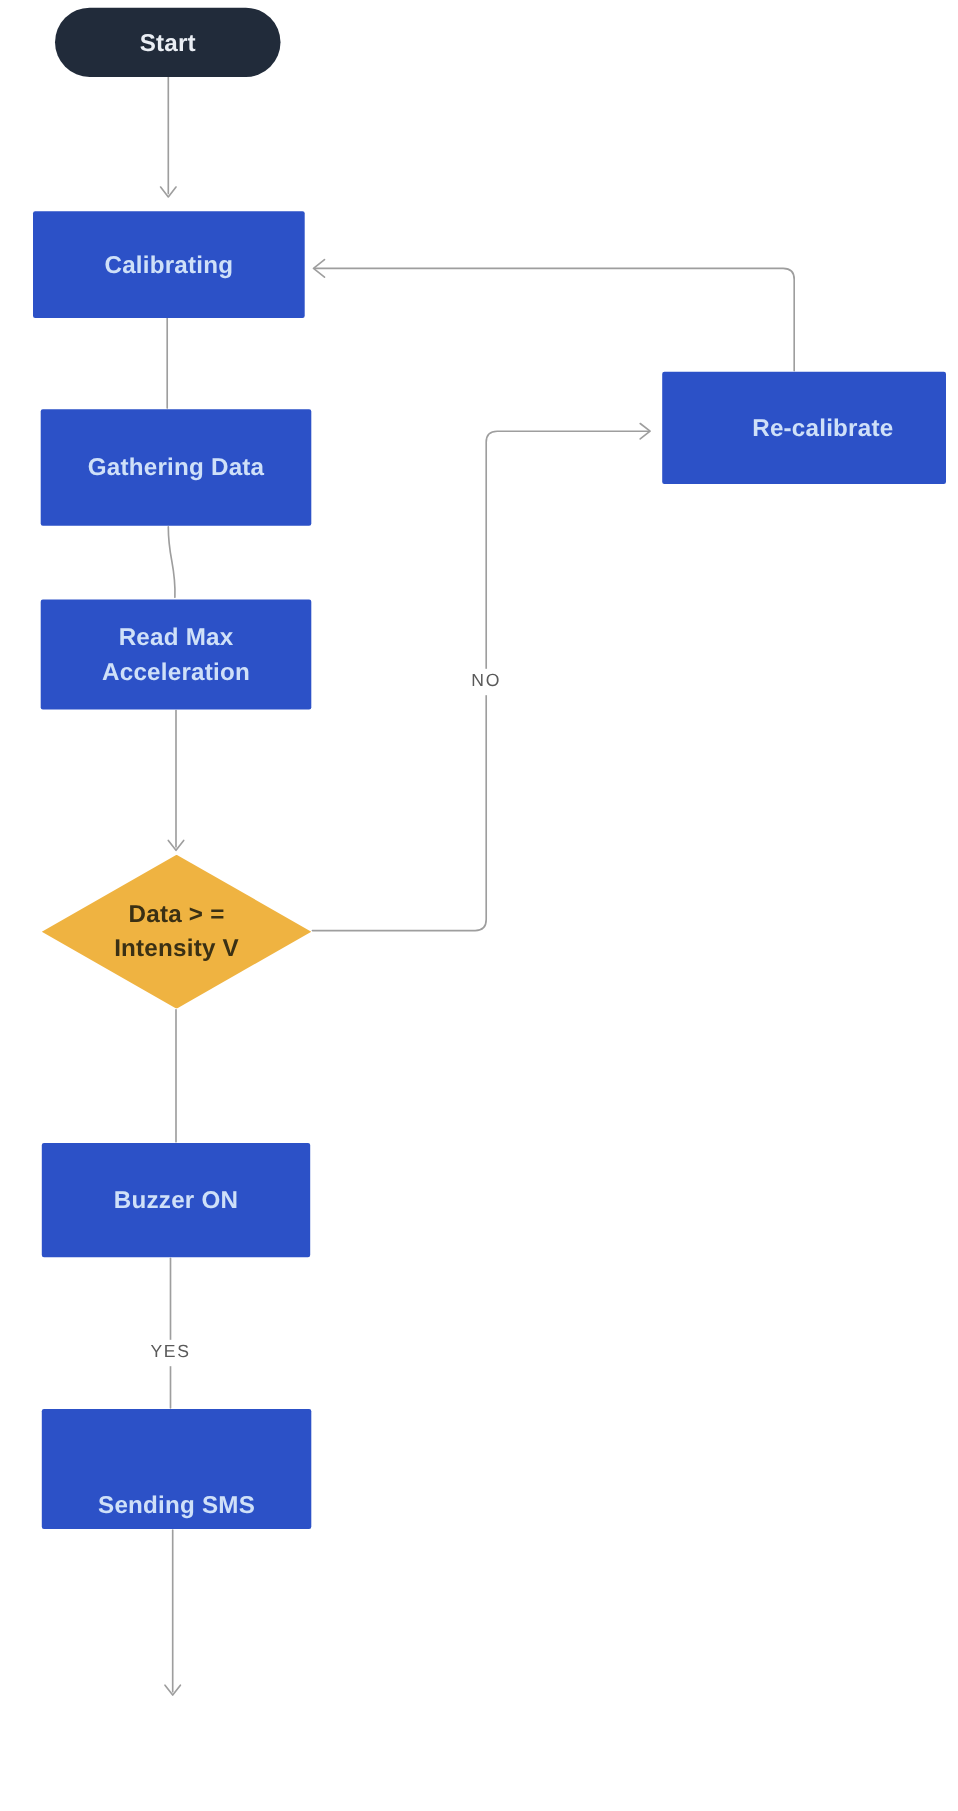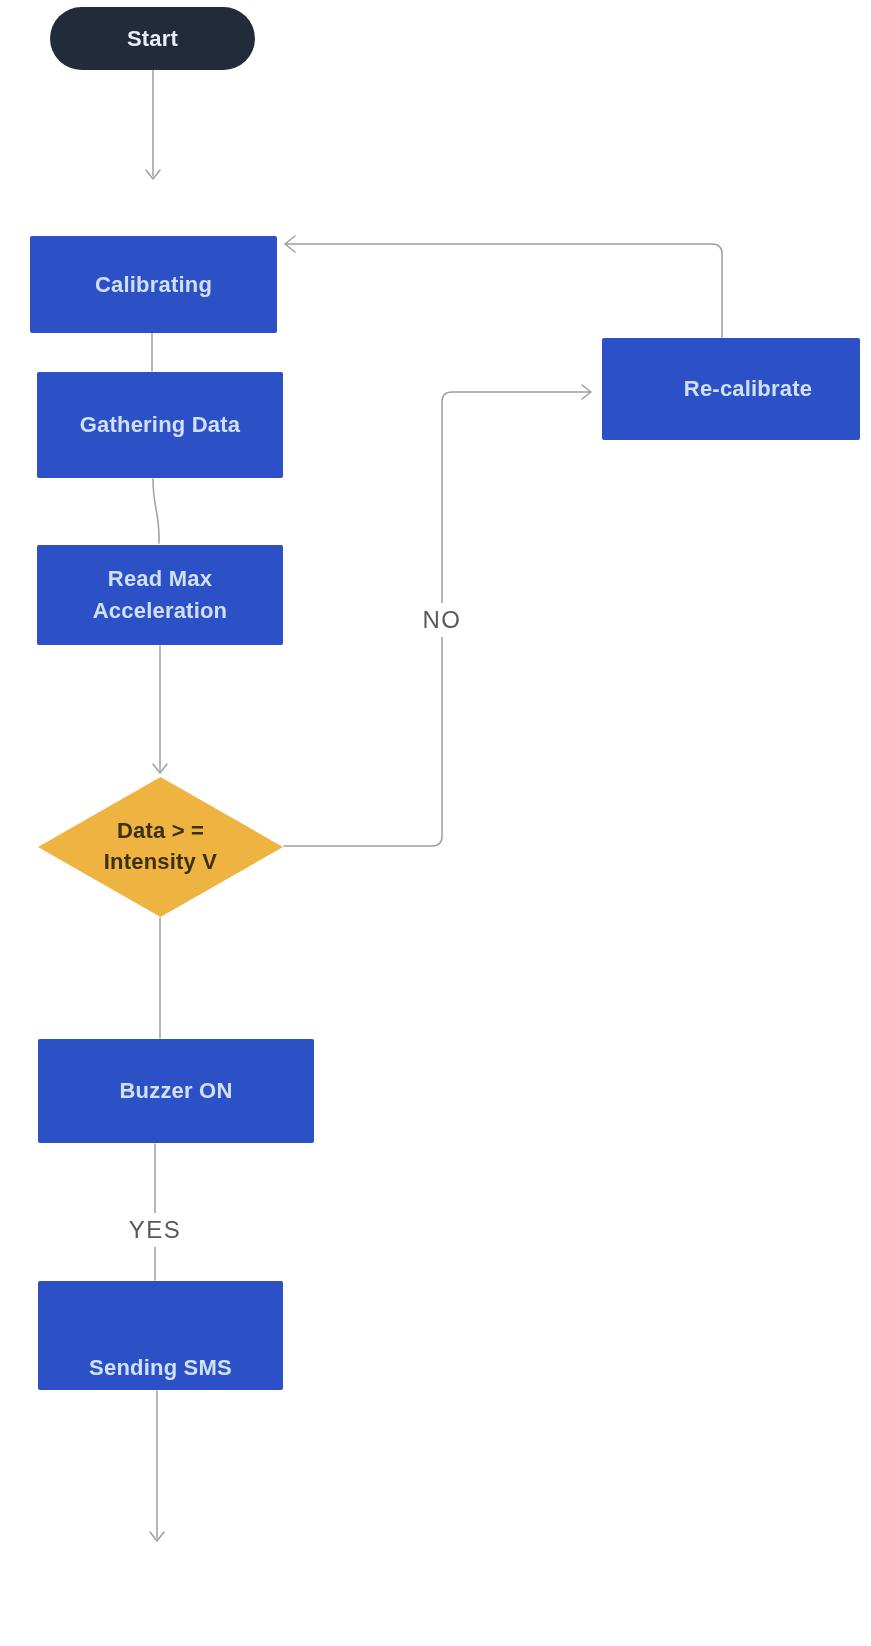--- a/index.html
+++ b/index.html
@@ -39,21 +39,21 @@
     clip-path:polygon(50% 0, 100% 50%, 50% 100%, 0 50%);
     font-weight:700;
     padding:0;
   }
   .decision .dlines{display:block;line-height:1.4;}
   .edge-label{
     position:absolute;
     transform:translate(-50%,-50%);
     background:var(--background);
     color:var(--edge-label-text);
-    font-size:24px;font-weight:500;letter-spacing:1.5px;
+    font-size:16px;font-weight:500;letter-spacing:1.5px;
     padding:3px 7px;
   }
 </style>
 </head>
 <body>
 
 <div class="canvas">
 
   <svg class="edges" viewBox="0 0 871 1646" xmlns="http://www.w3.org/2000/svg">
 
@@ -78,21 +78,21 @@
     <path d="M155,1144 L155,1280"></path>
 
     <path d="M157,1391 L157,1538"></path>
     <path d="M150,1532 L157,1541 L164,1532"></path>
   </svg>
 
   <div class="node terminal" style="left:50px;top:7px;width:205px;height:63px;border-radius:32px;">
     <span>Start</span>
   </div>
 
-  <div class="node process" style="left:30px;top:192px;width:247px;height:97px;margin-top:44px;">
+  <div class="node process" style="left:30px;top:192px;width:247px;height:97px;">
     <span>Calibrating</span>
   </div>
 
   <div class="node process" style="left:37px;top:372px;width:246px;height:106px;">
     <span>Gathering Data</span>
   </div>
 
   <div class="node process" style="left:37px;top:545px;width:246px;height:100px;">
     <span>Read Max Acceleration</span>
   </div>
@@ -101,21 +101,21 @@
     <span>Re-calibrate</span>
   </div>
 
   <div class="node decision" style="left:38px;top:777px;width:245px;height:140px;">
     <span class="dlines">
       <span>Data &gt; =</span><br>
       <span>Intensity V</span>
     </span>
   </div>
 
-  <div class="node process" style="left:38px;top:1039px;width:276px;height:104px;">
+  <div class="node process" style="left:38px;top:1039px;width:244px;height:104px;">
     <span>Buzzer ON</span>
   </div>
 
   <div class="node process" style="left:38px;top:1281px;width:245px;height:109px;align-items:flex-end;">
     <span>Sending SMS</span>
   </div>
 
 
   <div class="edge-label" style="left:442px;top:620px;">NO</div>
 

